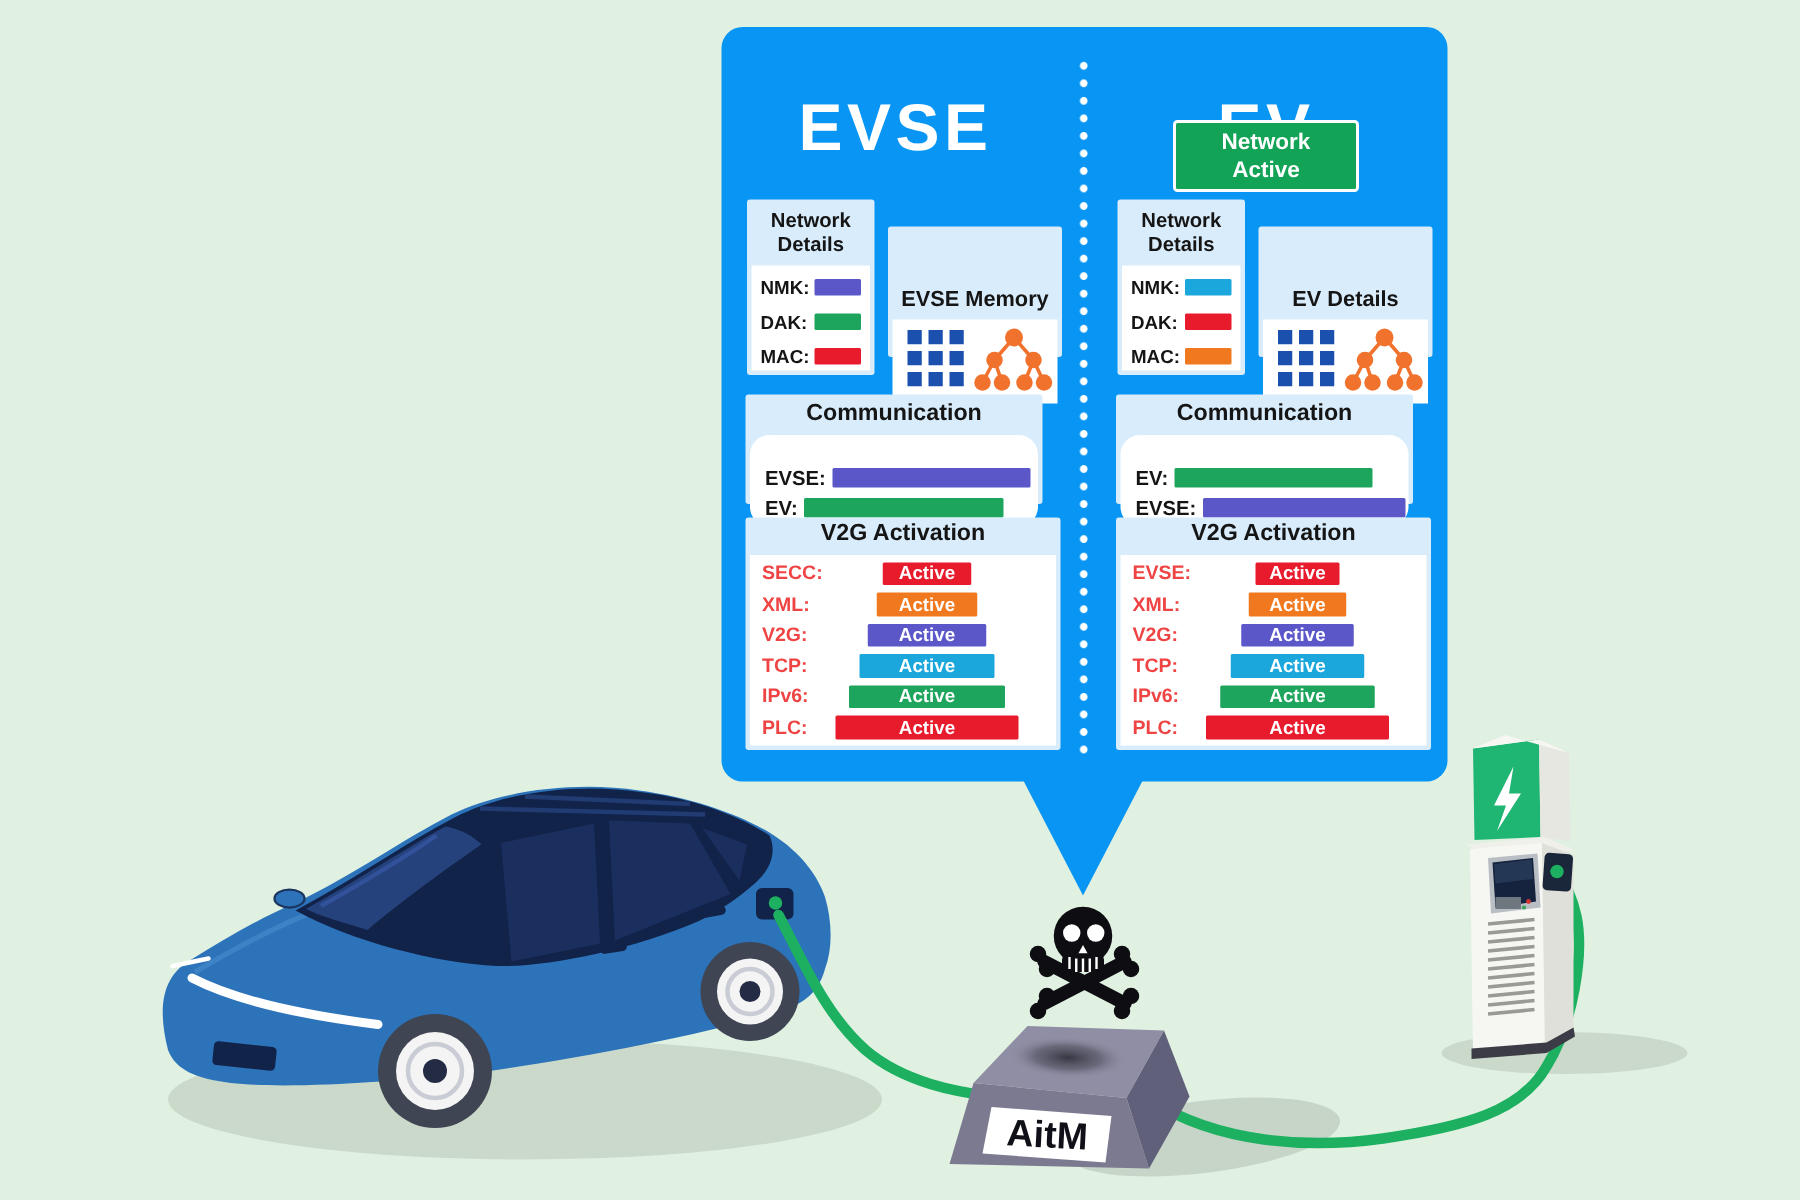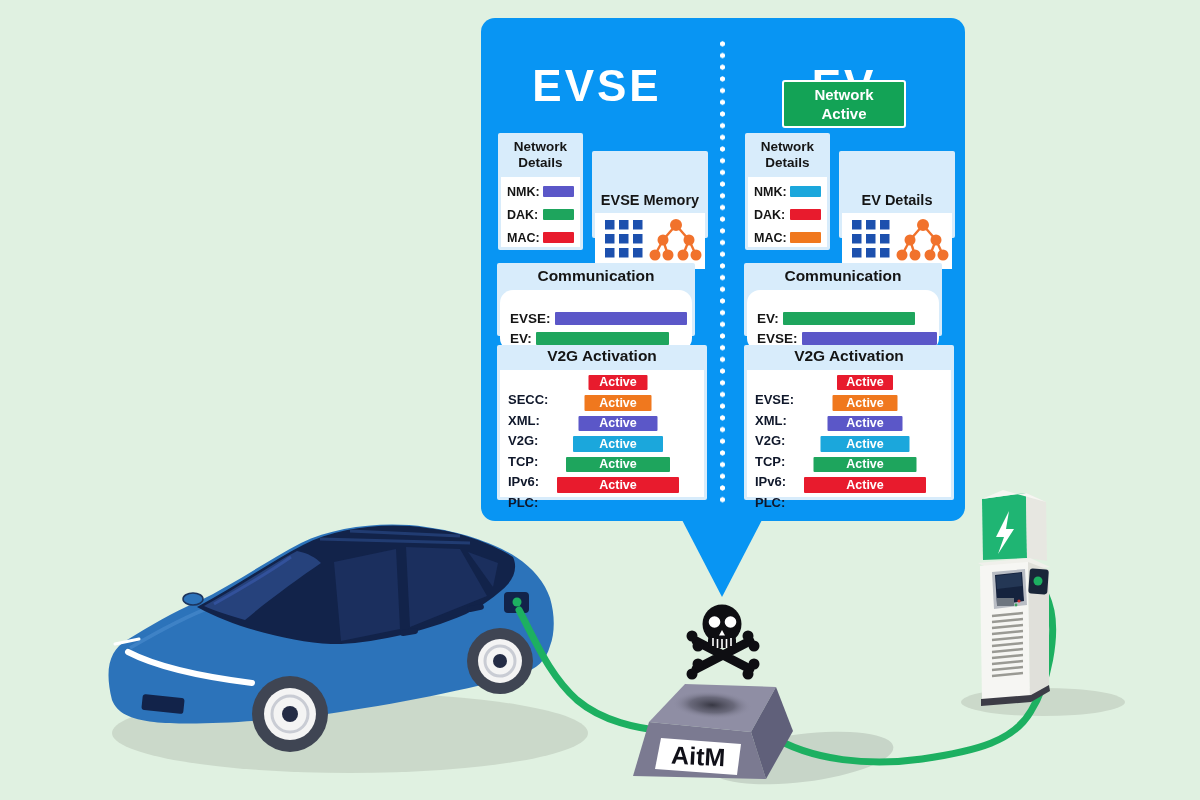--- a/index.html
+++ b/index.html
@@ -43,21 +43,21 @@
   .comm-card .card-body{height:43px;padding-top:18px;border-radius:13px;}
   .comm-row{display:flex;align-items:center;height:20px;padding-left:10px;}
   .comm-label{font-size:13.5px;font-weight:bold;color:#151515;margin-right:4px;white-space:nowrap;}
   .comm-bar{height:13px;border-radius:1px;}
 
   
   .v2g-card{left:11px;top:327px;width:210px;height:155px;}
   .v2g-card .card-header{font-size:15.5px;padding-top:2px;height:23px;}
   .v2g-card .card-body{height:125px;padding-top:2px;}
   .v2g-row{position:relative;height:20.5px;}
-  .v2g-label{position:absolute;left:8px;top:18px;line-height:20.5px;font-size:13px;font-weight:bold;color:#0f172a;}
+  .v2g-label{position:absolute;left:8px;top:0;line-height:20.5px;font-size:13px;font-weight:bold;color:#ef4444;}
   .v2g-bar{position:absolute;left:118px;top:2.5px;transform:translateX(-50%);height:15.5px;
     border-radius:1px;display:flex;align-items:flex-end;justify-content:center;}
   .v2g-status{color:#fff;font-size:12.5px;font-weight:bold;line-height:15px;}
 </style>
 </head>
 <body>
 
 <div id="stage">
 
   <svg id="scene-svg" width="1200" height="800" viewBox="0 0 1200 800">

